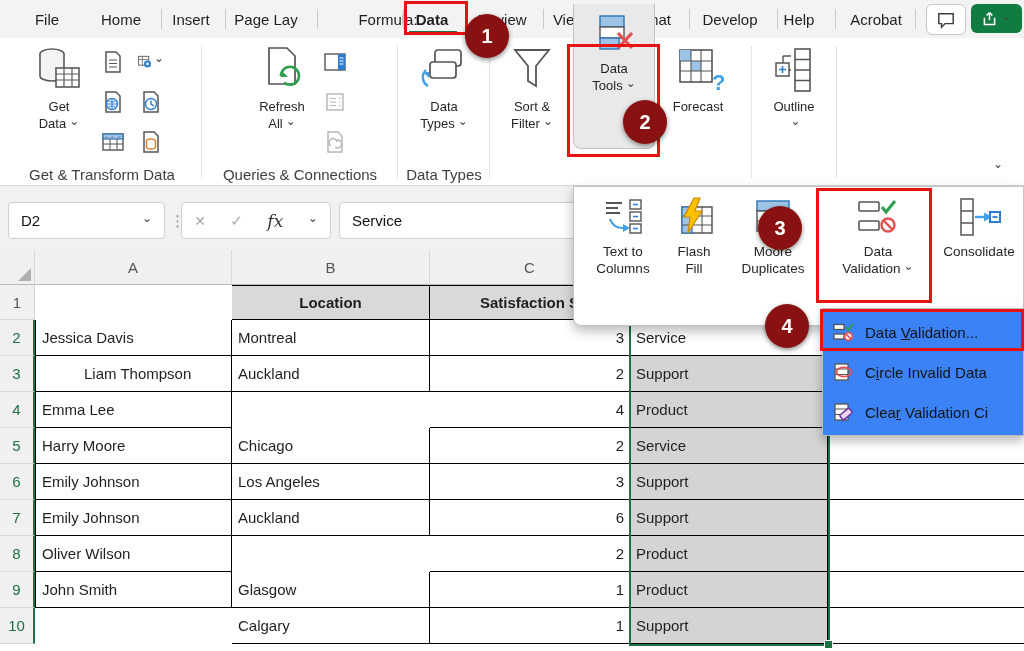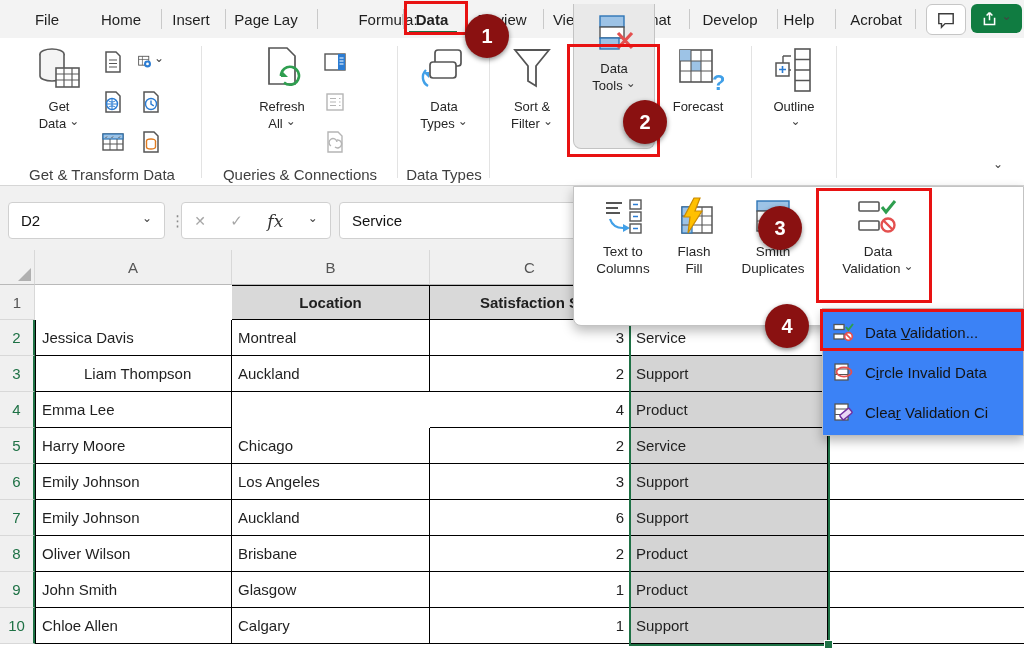--- a/index.html
+++ b/index.html
@@ -319,32 +319,30 @@
       <div class="cell dcell" style="left: 630px; top: 214px; width: 198px; height: 36px; background: rgb(212, 212, 212);">Support</div>
       <div class="cell dcell" style="left: 828px; top: 214px; width: 196px; height: 36px; border-right: none;"></div>
       <div class="cell rh rh-sel" style="left: 0px; top: 250px; width: 35px; height: 36px;">7</div>
       <div class="cell dcell" style="left: 35px; top: 250px; width: 197px; height: 36px; border-left: 1px solid rgb(0, 0, 0);">Emily Johnson</div>
       <div class="cell dcell" style="left: 232px; top: 250px; width: 198px; height: 36px;">Auckland</div>
       <div class="cell dcell num" style="left: 430px; top: 250px; width: 200px; height: 36px;">6</div>
       <div class="cell dcell" style="left: 630px; top: 250px; width: 198px; height: 36px; background: rgb(212, 212, 212);">Support</div>
       <div class="cell dcell" style="left: 828px; top: 250px; width: 196px; height: 36px; border-right: none;"></div>
       <div class="cell rh rh-sel" style="left: 0px; top: 286px; width: 35px; height: 36px;">8</div>
       <div class="cell dcell" style="left: 35px; top: 286px; width: 197px; height: 36px; border-left: 1px solid rgb(0, 0, 0);">Oliver Wilson</div>
-      <div class="cell dcell" style="left: 232px; top: 286px; width: 198px; height: 36px;">Brisbane</div>
       <div class="cell dcell num" style="left: 430px; top: 286px; width: 200px; height: 36px;">2</div>
       <div class="cell dcell" style="left: 630px; top: 286px; width: 198px; height: 36px; background: rgb(212, 212, 212);">Product</div>
       <div class="cell dcell" style="left: 828px; top: 286px; width: 196px; height: 36px; border-right: none;"></div>
       <div class="cell rh rh-sel" style="left: 0px; top: 322px; width: 35px; height: 36px;">9</div>
       <div class="cell dcell" style="left: 35px; top: 322px; width: 197px; height: 36px; border-left: 1px solid rgb(0, 0, 0);">John Smith</div>
       <div class="cell dcell" style="left: 232px; top: 322px; width: 198px; height: 36px;">Glasgow</div>
       <div class="cell dcell num" style="left: 430px; top: 322px; width: 200px; height: 36px;">1</div>
       <div class="cell dcell" style="left: 630px; top: 322px; width: 198px; height: 36px; background: rgb(212, 212, 212);">Product</div>
       <div class="cell dcell" style="left: 828px; top: 322px; width: 196px; height: 36px; border-right: none;"></div>
       <div class="cell rh rh-sel" style="left: 0px; top: 358px; width: 35px; height: 36px;">10</div>
-      <div class="cell dcell" style="left: 35px; top: 358px; width: 197px; height: 36px; border-left: 1px solid rgb(0, 0, 0);">Chloe Allen</div>
       <div class="cell dcell" style="left: 232px; top: 358px; width: 198px; height: 36px;">Calgary</div>
       <div class="cell dcell num" style="left: 430px; top: 358px; width: 200px; height: 36px;">1</div>
       <div class="cell dcell" style="left: 630px; top: 358px; width: 198px; height: 36px; background: rgb(212, 212, 212);">Support</div>
       <div class="cell dcell" style="left: 828px; top: 358px; width: 196px; height: 36px; border-right: none;"></div>
     </div>
   <div id="selbox"></div>
   <div id="fillhandle"></div>
 
   <div id="flyout">
     <div class="flybtn" style="left:10px;width:78px">
@@ -369,33 +367,44 @@
       </svg>
       <span class="bb-l">Flash</span>
       <span class="bb-l">Fill</span>
     </div>
     <div class="flybtn" style="left:152px;width:94px">
       <svg width="40" height="40" viewBox="0 0 40 40">
         <rect x="4" y="4" width="32" height="10" fill="#9dc3e6" stroke="#2e75b6" stroke-width="1.4"></rect>
         <rect x="4" y="14" width="32" height="20" fill="#fff" stroke="#555" stroke-width="1.4"></rect>
         <path d="M4 24 h32 M15 14 v20 M26 14 v20" stroke="#555" stroke-width="1.1"></path>
       </svg>
-      <span class="bb-l">Smith</span>
+      <span class="bb-l">Moore</span>
       <span class="bb-l">Duplicates</span>
     </div>
     <div class="flybtn" style="left:249px;width:110px">
       <svg width="44" height="40" viewBox="0 0 44 40">
         <rect x="3" y="5" width="20" height="9" rx="1" fill="#fff" stroke="#555" stroke-width="1.6"></rect>
         <path d="M26 10 l4 5 9 -11" fill="none" stroke="#2e9e4f" stroke-width="3"></path>
         <rect x="3" y="24" width="20" height="9" rx="1" fill="#fff" stroke="#555" stroke-width="1.6"></rect>
         <circle cx="32" cy="28" r="6.5" fill="#fff" stroke="#e4504f" stroke-width="2.4"></circle>
         <path d="M27.5 23.5 l9 9" stroke="#e4504f" stroke-width="2.4"></path>
       </svg>
       <span class="bb-l">Data</span>
       <span class="bb-l"><span>Validation</span><span class="chev"></span></span>
+    </div>
+    <div class="flybtn" style="left:361px;width:88px">
+      <svg width="44" height="40" viewBox="0 0 44 40">
+        <rect x="4" y="2" width="12" height="36" fill="#fff" stroke="#555" stroke-width="1.5"></rect>
+        <path d="M4 14 h12 M4 26 h12" stroke="#555" stroke-width="1.3"></path>
+        <path d="M18 20 h10" stroke="#41a0e8" stroke-width="2.4"></path>
+        <path d="M27 15.5 l8 4.5 -8 4.5 z" fill="#41a0e8"></path>
+        <rect x="33" y="15" width="10" height="10" fill="#fff" stroke="#2b7cd3" stroke-width="2"></rect>
+        <path d="M35.5 20 h5" stroke="#2b7cd3" stroke-width="1.8"></path>
+      </svg>
+      <span class="bb-l">Consolidate</span>
     </div>
   </div>
 
   <div id="submenu">
     <div class="smitem" style="top:3px">
       <svg width="22" height="20" viewBox="0 0 22 20">
         <rect x="1" y="2.5" width="10" height="5" fill="#fff" stroke="#555" stroke-width="1.3"></rect>
         <path d="M13 5 l2.4 3 4.6 -6" fill="none" stroke="#2e9e4f" stroke-width="2"></path>
         <rect x="1" y="12" width="10" height="5" fill="#fff" stroke="#555" stroke-width="1.3"></rect>
         <circle cx="15.5" cy="14.5" r="3.8" fill="#fff" stroke="#e4504f" stroke-width="1.7"></circle>

